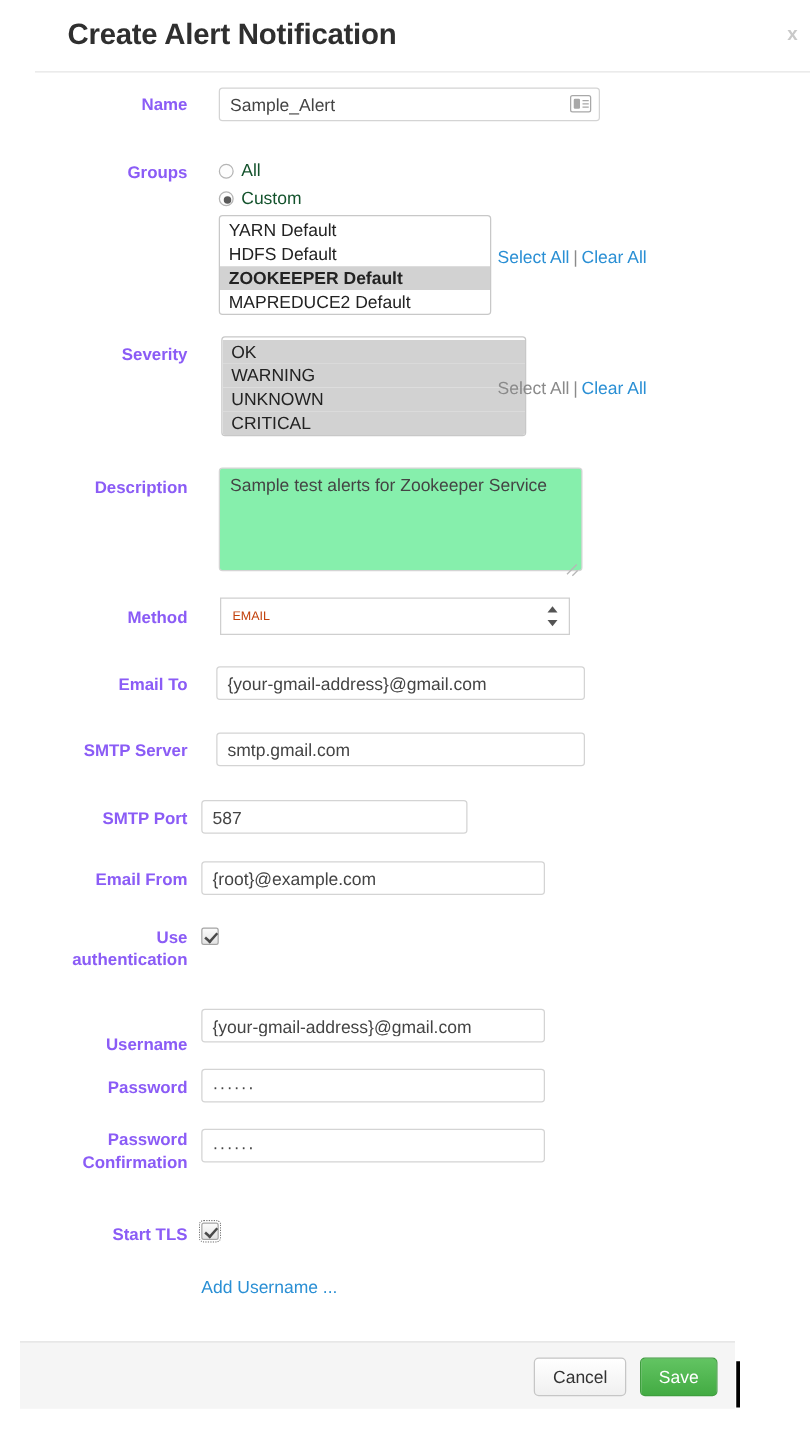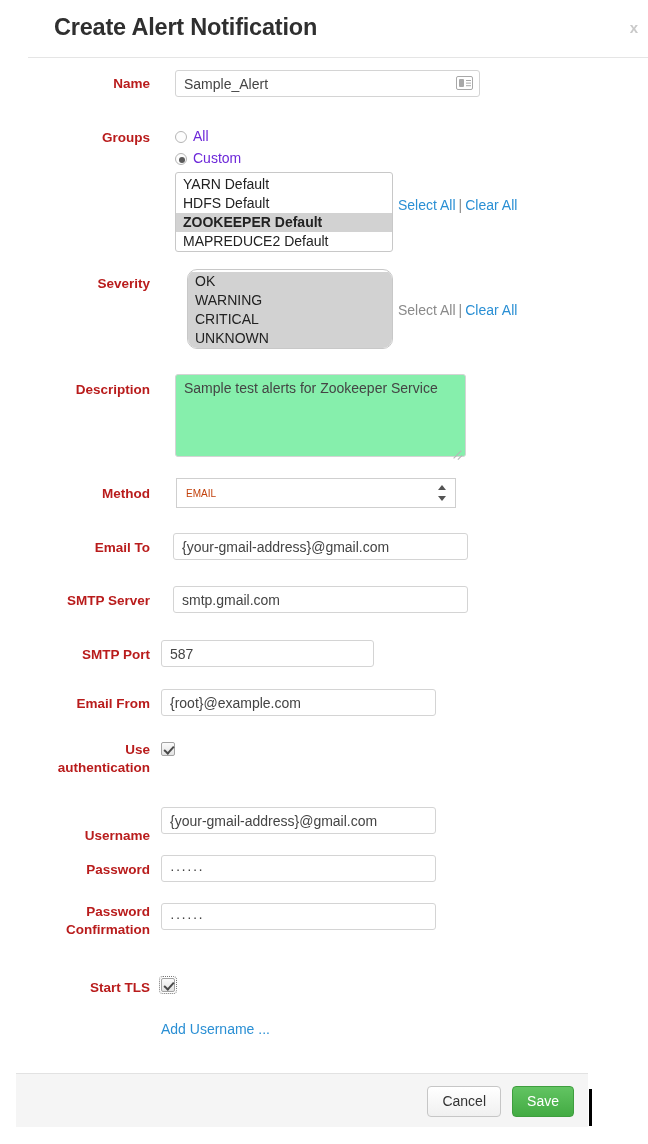--- a/index.html
+++ b/index.html
@@ -80,21 +80,21 @@
     left: 0;
     width: 632px;
   }
   .form-label {
     position: absolute;
     left: 0;
     width: 150px;
     text-align: right;
     font-size: 13.5px;
     font-weight: bold;
-    color: #b91c1c;
+    color: #8b5cf6;
     line-height: 17px;
   }
   .form-label.two-line { line-height: 18px; }
 
   .ctrl { position: absolute; }
 
   
   input.txt {
     font-family: "Liberation Sans", "DejaVu Sans", sans-serif;
     font-size: 14px;
@@ -132,21 +132,21 @@
     left: 8.5px; top: 2.5px;
     width: 5.5px; height: 1.4px;
     background: #a8a8a8;
     box-shadow: 0 2.6px 0 #a8a8a8, 0 5.2px 0 #a8a8a8;
   }
 
   
   .radio-line {
     position: absolute;
     font-size: 14px;
-    color: #6d28d9;
+    color: #14532d;
     line-height: 16px;
     white-space: nowrap;
   }
   .radio-dot {
     display: inline-block;
     width: 12px; height: 12px;
     border-radius: 50%;
     border: 1px solid #b5b5b5;
     background: #fdfdfd;
     vertical-align: -2px;
@@ -381,25 +381,25 @@
       </div>
 
       <div class="link-group" style="left:398px; top:74px;">
         <a class="link">Select All</a><span class="link-sep">|</span><a class="link">Clear All</a>
       </div>
     </div>
 
     <div class="form-row" style="top:211px;">
       <div class="form-label" style="top:6px;">Severity</div>
 
-      <div class="listbox severity" style="left:187px; top:0px; width:206px; height:80px;border-radius:10px;">
+      <div class="listbox severity" style="left:177px; top:0px; width:244px; height:80px;">
         <div class="opt selected">OK</div>
         <div class="opt selected">WARNING</div>
+        <div class="opt selected">UNKNOWN</div>
         <div class="opt selected">CRITICAL</div>
-        <div class="opt selected">UNKNOWN</div>
       </div>
 
       <div class="link-group" style="left:398px; top:33px;">
         <a class="link disabled">Select All</a><span class="link-sep">|</span><a class="link">Clear All</a>
       </div>
     </div>
 
     <div class="form-row" style="top:316px;">
       <div class="form-label" style="top:7px;">Description</div>
       <div class="ctrl" style="left:175px; top:0;">

